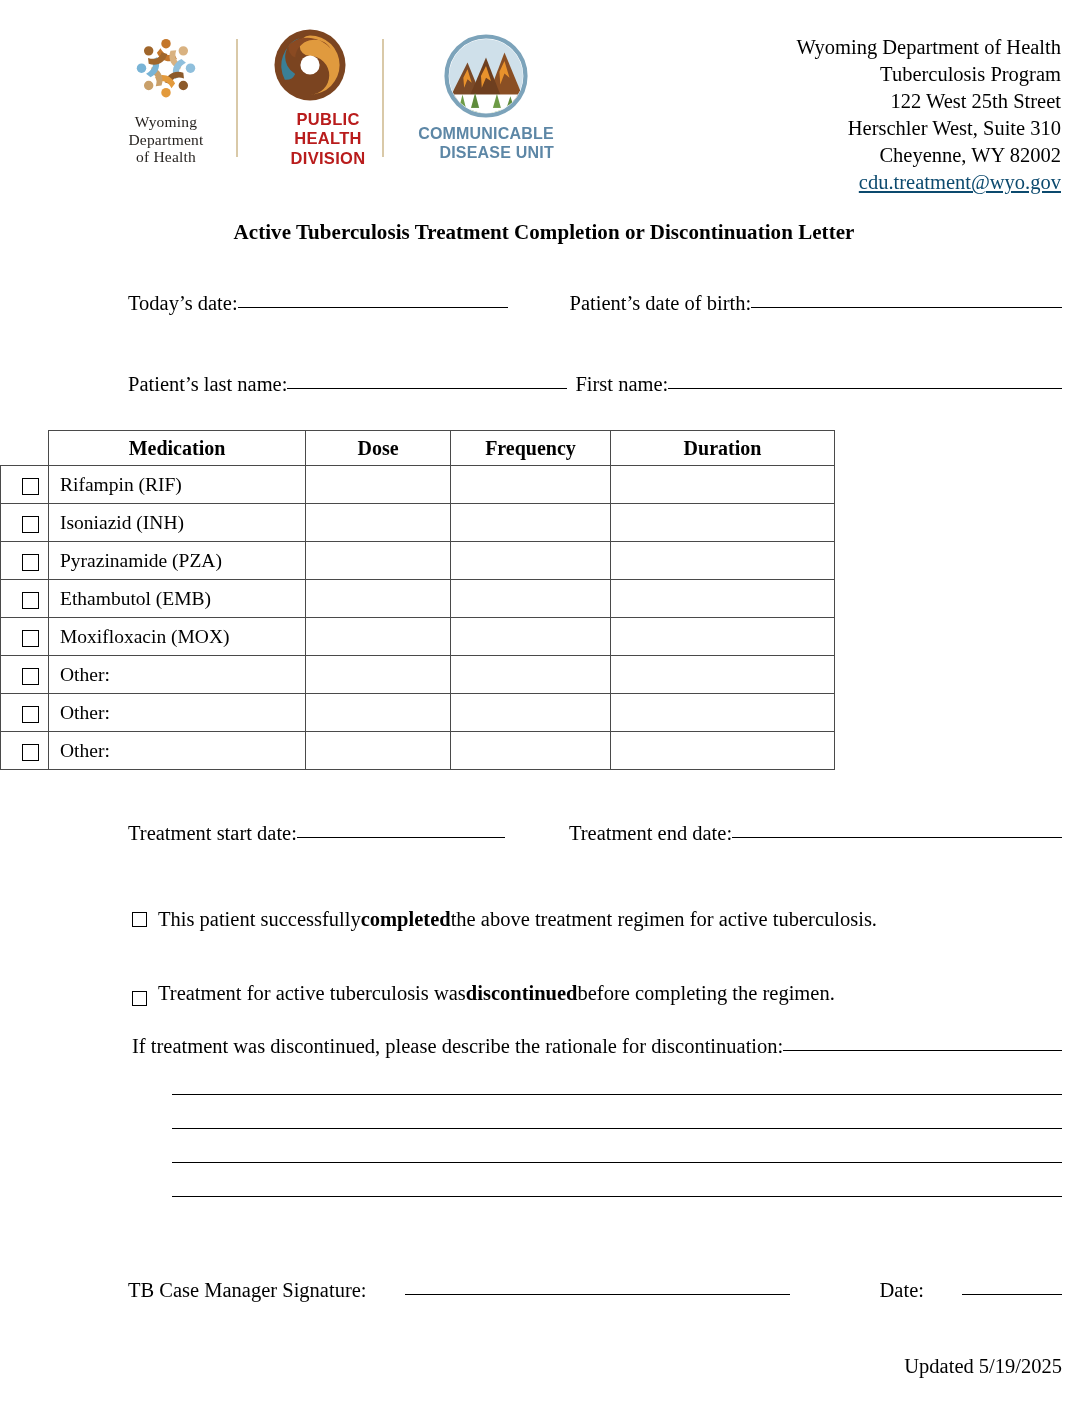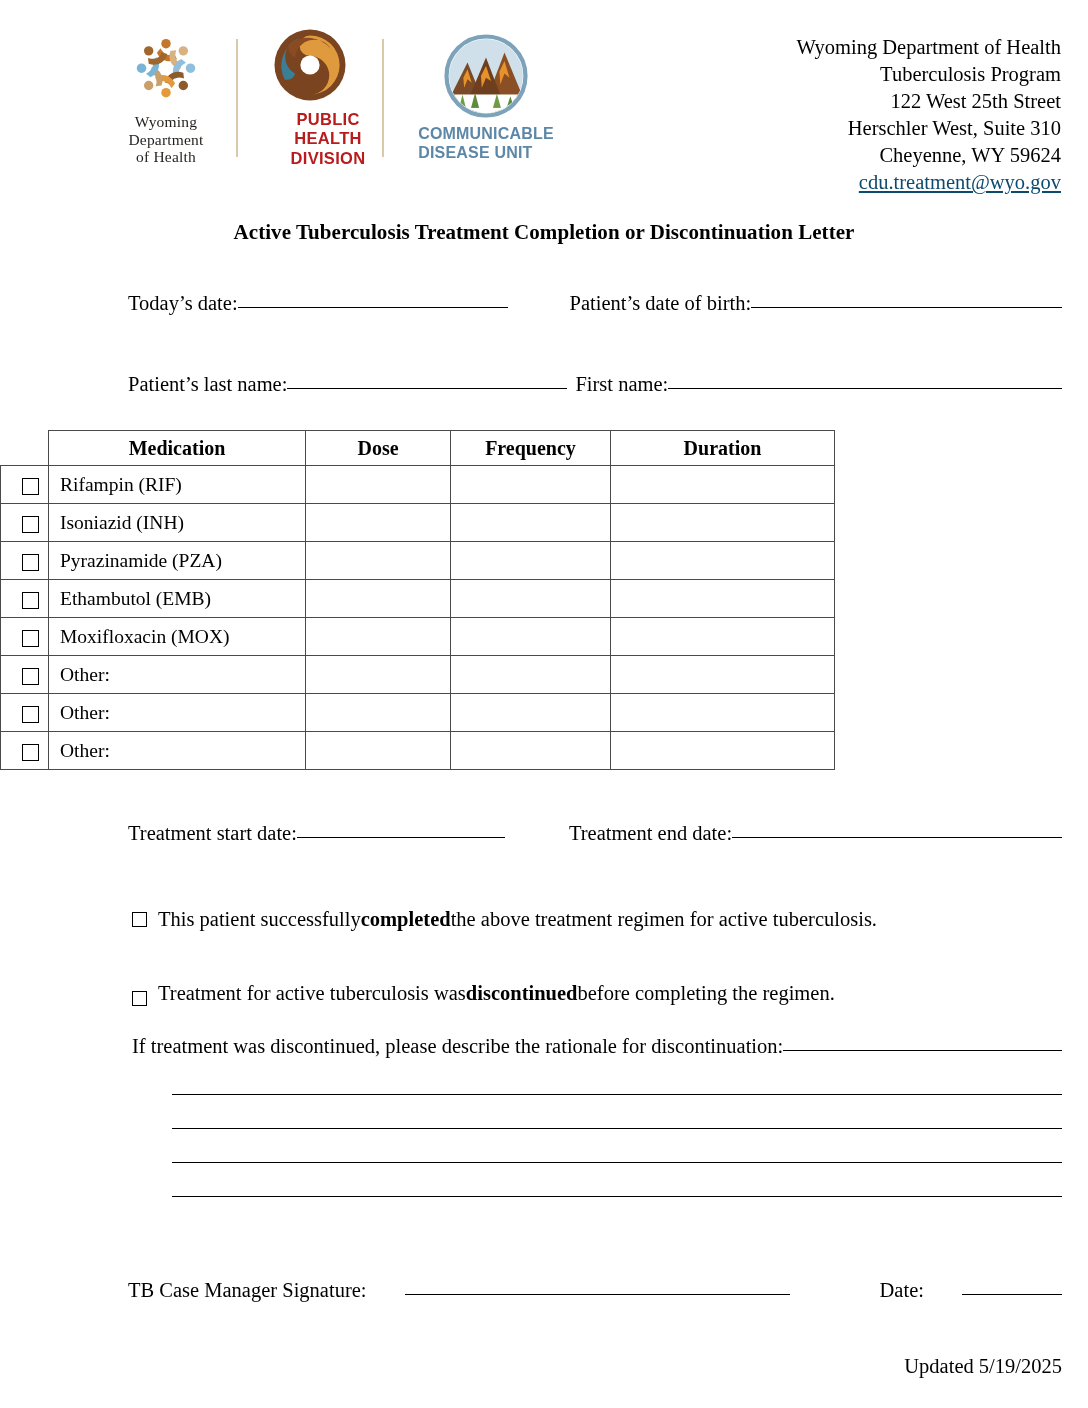--- a/index.html
+++ b/index.html
@@ -80,21 +80,21 @@
   }
 
   
   .cdu-logo { width: 160px; }
   .cdu-mark { width: 84px; height: 84px; display:block; margin: 0 auto; }
   .cdu-text {
     font-family: "Liberation Sans", "DejaVu Sans", sans-serif;
     font-size: 16px;
     font-weight: bold;
     line-height: 1.2;
-    text-align: left;
+    text-align: right;
     color: #5d87a6;
     margin-top: 6px;
     letter-spacing: 0.2px;
   }
 
   .addr {
     text-align: right;
     font-size: 20.5px;
     line-height: 1.32;
     padding-top: 12px;
@@ -319,21 +319,21 @@
           <div>DISEASE UNIT</div>
         </div>
       </div>
     </div>
 
     <div class="addr">
       <div>Wyoming Department of Health</div>
       <div>Tuberculosis Program</div>
       <div>122 West 25th Street</div>
       <div>Herschler West, Suite 310</div>
-      <div>Cheyenne, WY 59624</div>
+      <div>Cheyenne, WY 82002</div>
       <div class="email">cdu.treatment@wyo.gov</div>
     </div>
   </div>
 
   <div class="doc-title">Active Tuberculosis Treatment Completion or Discontinuation Letter</div>
 
   <div class="body-area">
 
     <div class="field-row" style="margin-top:47px;">
       <span class="lbl">Today’s date:</span>

